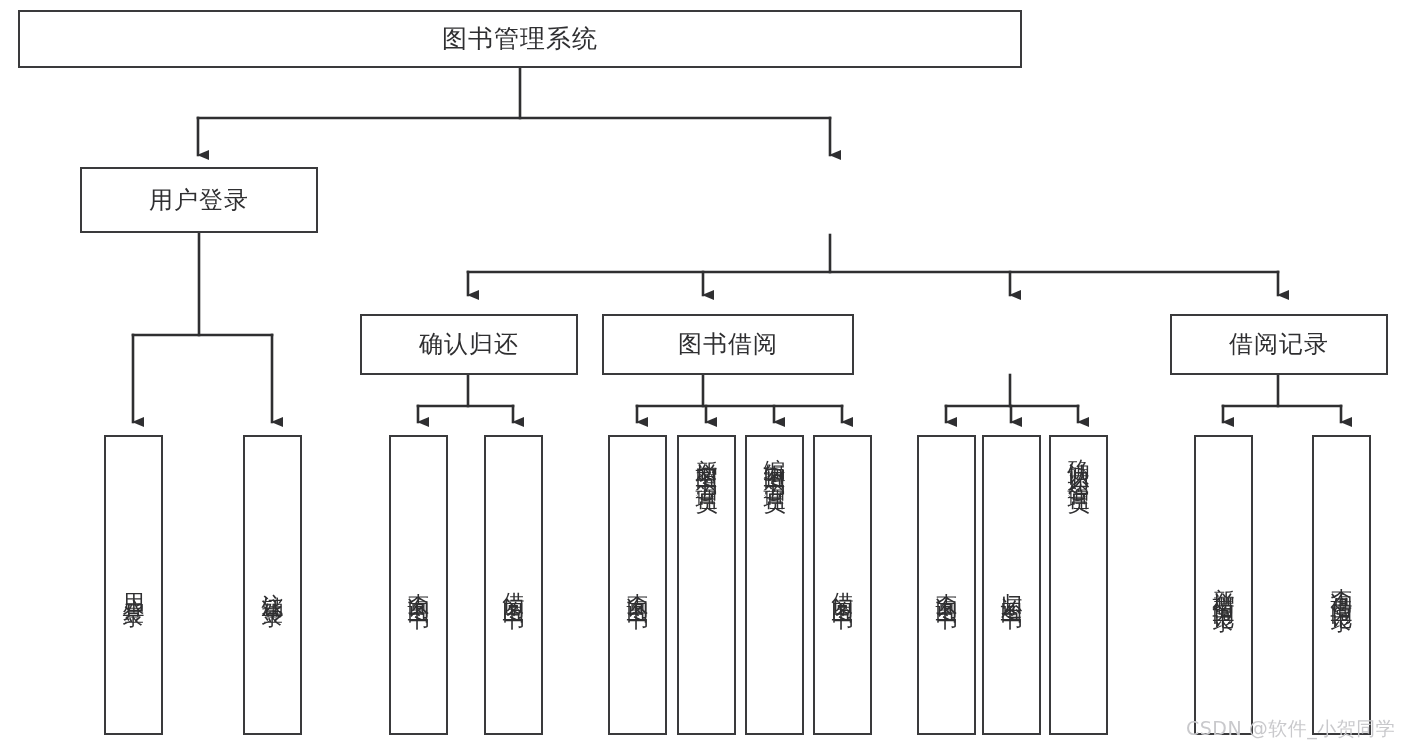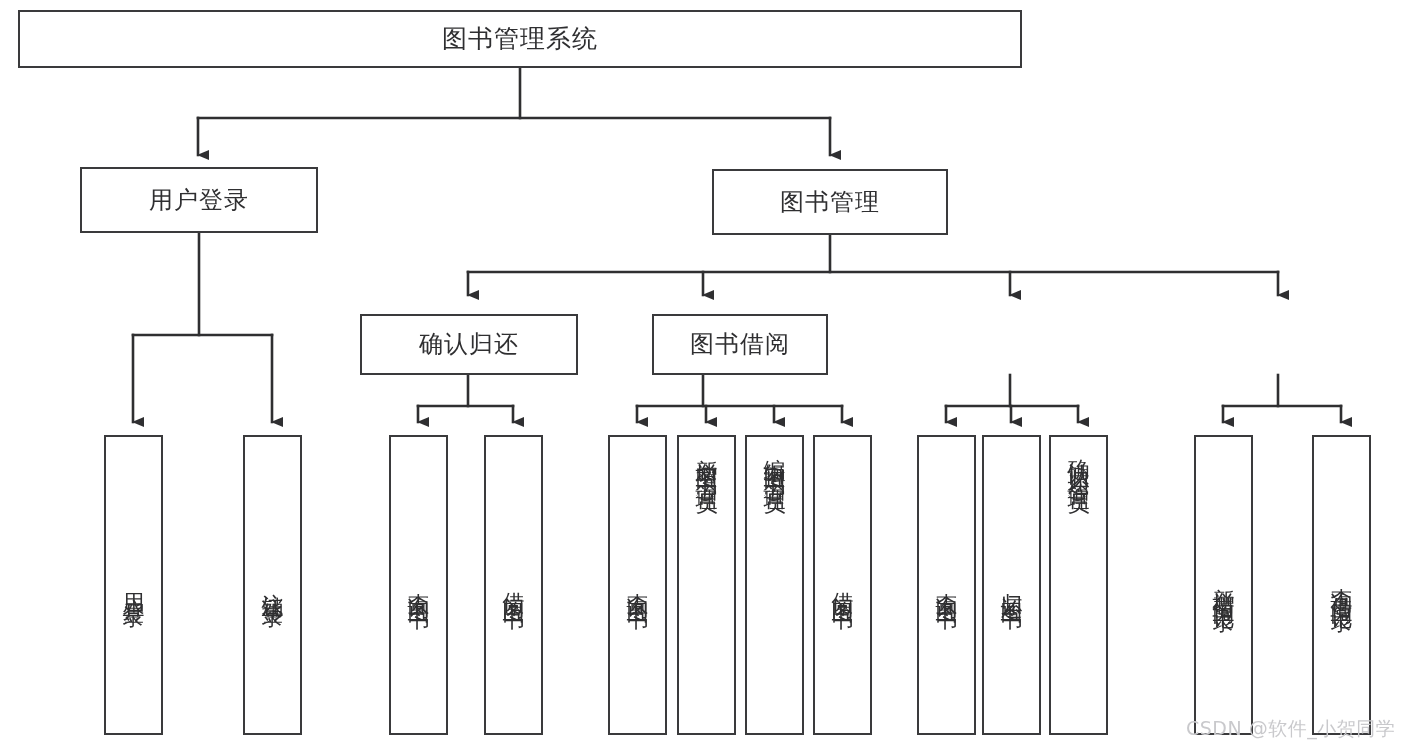--- a/index.html
+++ b/index.html
@@ -135,29 +135,29 @@
     </g>
   </svg>
 
   <div class="node horiz root" style="left:18px; top:10px; width:1004px; height:58px;">
     <span class="label">图书管理系统</span>
   </div>
 
   <div class="node horiz" style="left:80px; top:167px; width:238px; height:66px;">
     <span class="label">用户登录</span>
   </div>
-  <div class="node horiz" style="left:712px; top:169px; width:236px; height:66px;">
-    <span class="label">图书管理</span>
-  </div>
 
   <div class="node horiz" style="left:360px; top:314px; width:218px; height:61px;">
     <span class="label">确认归还</span>
   </div>
-  <div class="node horiz" style="left:652px; top:314px; width:176px; height:61px;">
+  <div class="node horiz" style="left:602px; top:314px; width:252px; height:61px;">
     <span class="label">图书借阅</span>
+  </div>
+  <div class="node horiz" style="left:1170px; top:314px; width:218px; height:61px;">
+    <span class="label">借阅记录</span>
   </div>
 
   <div class="node vert centered" style="left:104px; top:435px; width:59px; height:300px;">
     <span class="label">用户登录</span>
   </div>
   <div class="node vert centered" style="left:243px; top:435px; width:59px; height:300px;">
     <span class="label">注销登录</span>
   </div>
 
   <div class="node vert centered" style="left:389px; top:435px; width:59px; height:300px;">

